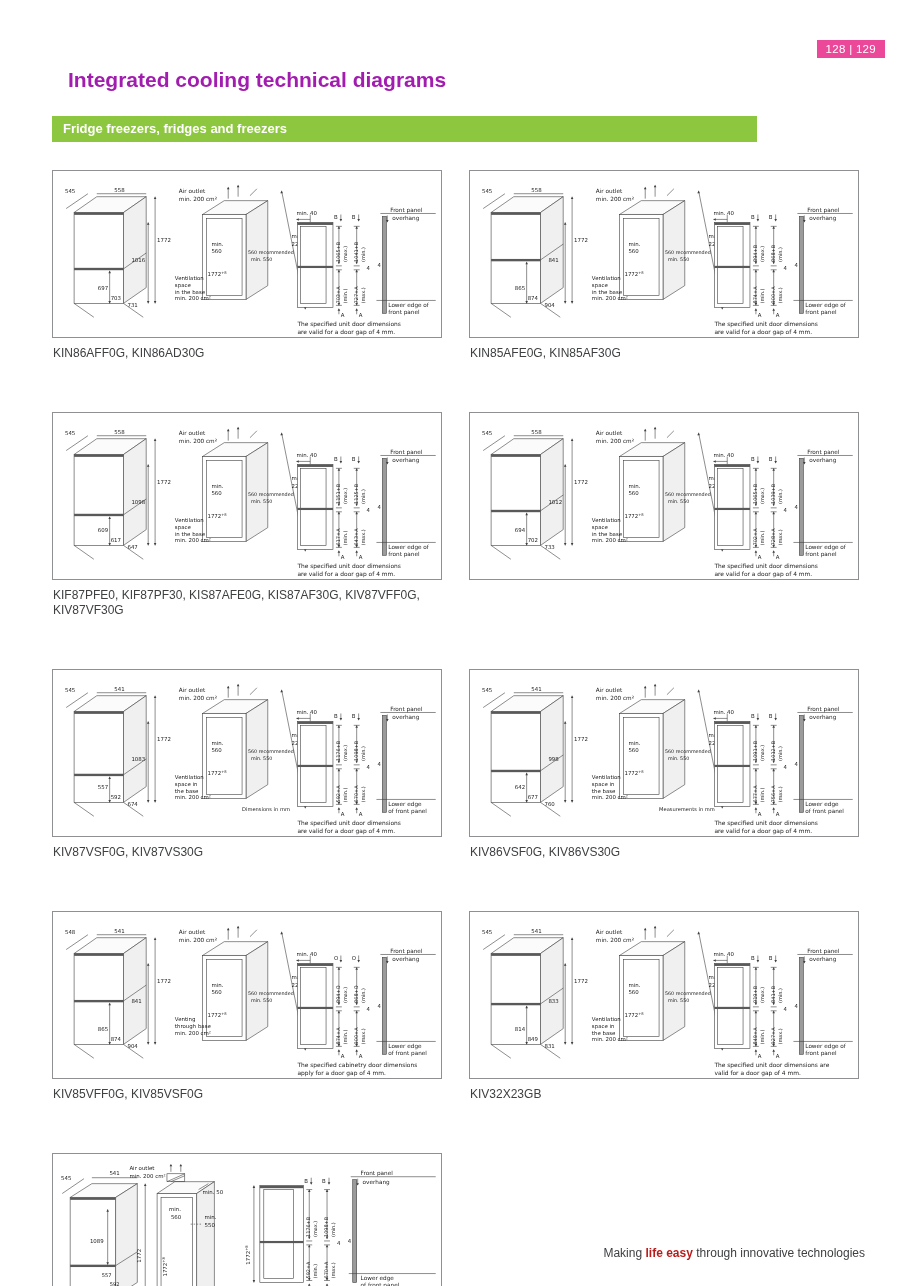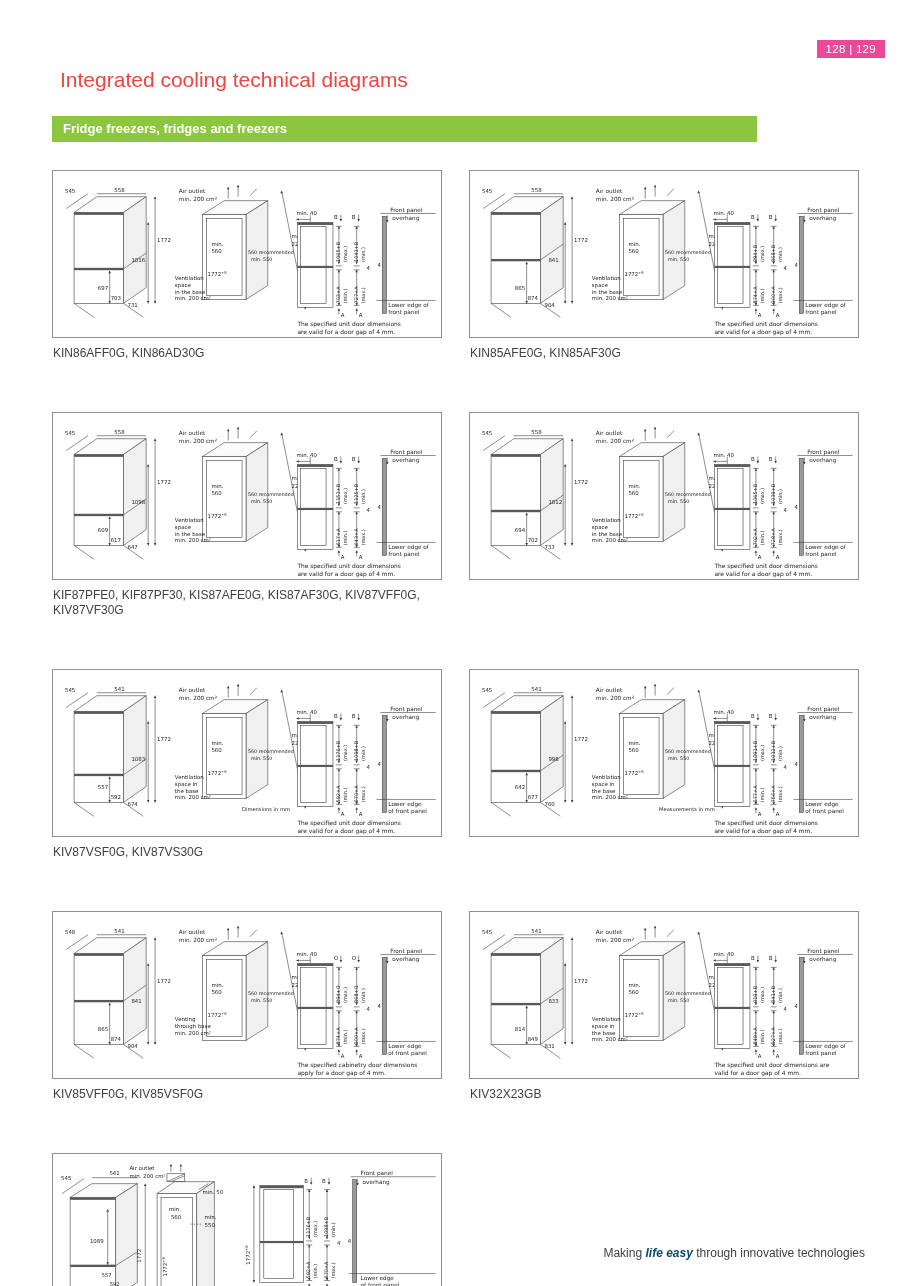--- a/index.html
+++ b/index.html
@@ -1,20 +1,20 @@
 <!DOCTYPE html>
 <html><head>
 <meta charset="utf-8">
 <style>
   html,body{margin:0;padding:0;background:#fff;}
   .page{position:relative;width:909px;height:1286px;background:#fff;overflow:hidden;
         font-family:"Liberation Sans","DejaVu Sans",sans-serif;}
   .badge{position:absolute;top:40px;right:24px;color:#fff;font-size:11.5px;
          padding:3px 9px;letter-spacing:.3px;}
-  .title{position:absolute;left:60px;top:68px;font-size:21px;color:#ef4444;font-weight:400;}
+  .title{position:absolute;left:68px;top:68px;font-size:21px;color:#a21caf;font-weight:700;}
   .banner{position:absolute;left:52px;top:116px;width:705px;height:26px;line-height:26px;
           color:#fff;font-size:13px;font-weight:bold;padding-left:0;}
   .banner span{padding-left:11px;}
   #cards{position:absolute;left:52px;top:170px;display:grid;
          grid-template-columns:390px 390px;column-gap:30px;row-gap:0;gap:27px;}
   .cell{margin-bottom:11px;}
   .card{width:388px;height:166px;border:1px solid #8f9093;background:#fff;}
   .card svg{display:block;}
   .caption{margin:8px 2px 13px 1px;font-size:12px;color:#3f4042;line-height:1.25;
            width:388px;}
@@ -783,20 +783,21 @@
                 <polygon points="337,52 335.7,49.6 338.3,49.6" fill="#3F3F3F"></polygon>
                 <line x1="326" y1="131" x2="386" y2="131" stroke="#3F3F3F" stroke-width="0.6" stroke-dasharray="none"></line>
                 <text x="338" y="138" font-size="5.8" fill="#1c1c1c" text-anchor="start">Lower edge</text>
                 <text x="338" y="145" font-size="5.8" fill="#1c1c1c" text-anchor="start">of front panel</text>
                 <text x="246" y="157" font-size="6" fill="#1c1c1c" text-anchor="start">The specified unit door dimensions</text>
                 <text x="246" y="165" font-size="6" fill="#1c1c1c" text-anchor="start">are valid for a door gap of 4 mm.</text>
               </g>
             </g>
           </svg>
         </div>
+        <div class="caption">KIV86VSF0G, KIV86VS30G</div>
       </div>
       <div class="cell">
         <div class="card">
           <svg viewBox="0 0 390 168" width="388" height="166" style="font-family: &quot;DejaVu Sans&quot;, sans-serif;">
             <g>
               <g>
                 <polygon points="20,42 43,26 93,26 70,42" fill="#fbfbfb" stroke="#3F3F3F" stroke-width="0.6"></polygon>
                 <polygon points="70,42 93,26 93,118 70,134" fill="#f0f0f0" stroke="#3F3F3F" stroke-width="0.6"></polygon>
                 <rect x="20" y="42" width="50" height="92" fill="#ffffff" stroke="#3F3F3F" stroke-width="0.6"></rect>
                 <rect x="20" y="42" width="50" height="2.4" fill="#595959" stroke="none" stroke-width="0.6"></rect>
@@ -1165,16 +1166,16 @@
                 <text x="190" y="161.6" font-size="5.8" fill="#1c1c1c" text-anchor="start">width is used (max. 14 mm), the dimensions</text>
                 <text x="190" y="168.4" font-size="5.8" fill="#1c1c1c" text-anchor="start">must be adjusted.</text>
               </g>
             </g>
           </svg>
         </div>
       </div>
     </div>
   <div class="footer">
     <span>Making</span>
-    <b style="color: #0c4a6e; font-style: italic;">life easy</b>
+    <b style="color: #b91c1c;">life easy</b>
     <span>through innovative technologies</span>
   </div>
 </div>
 
 </body></html>

